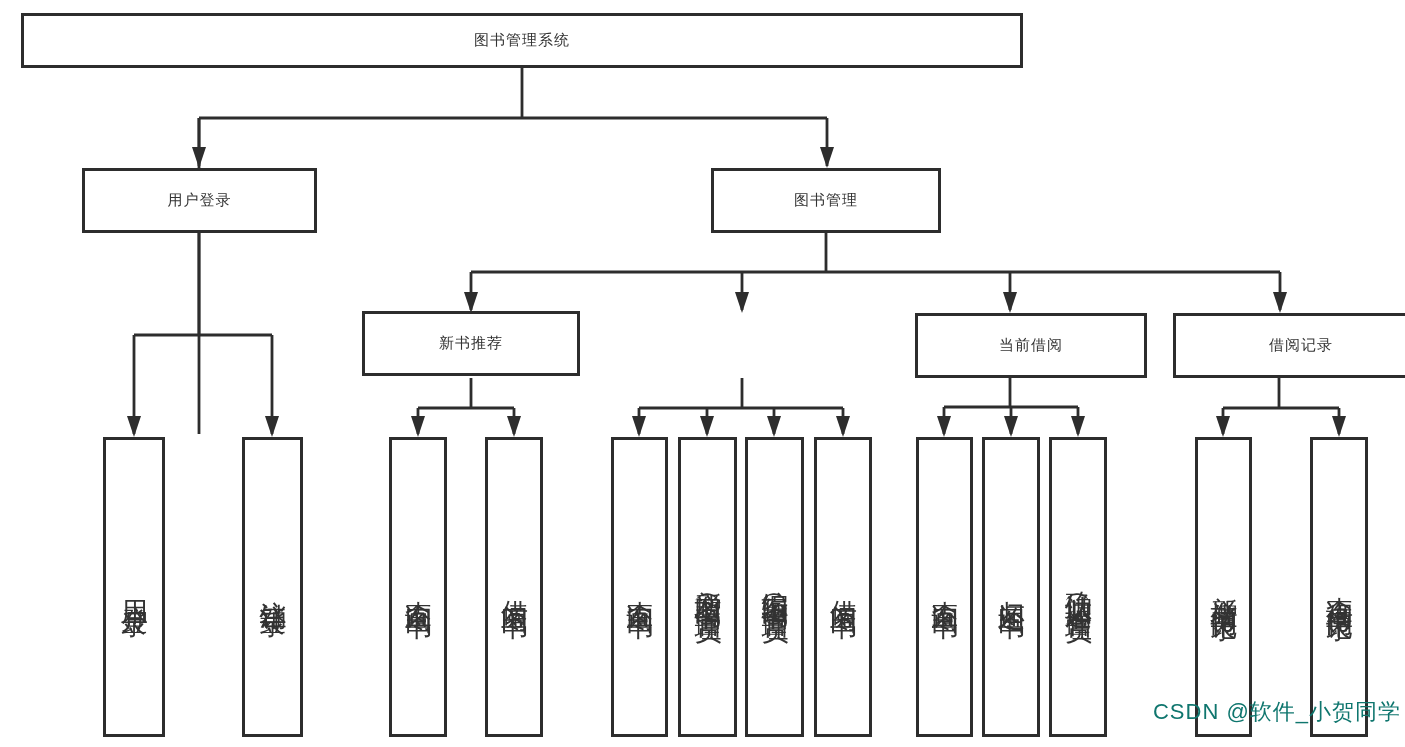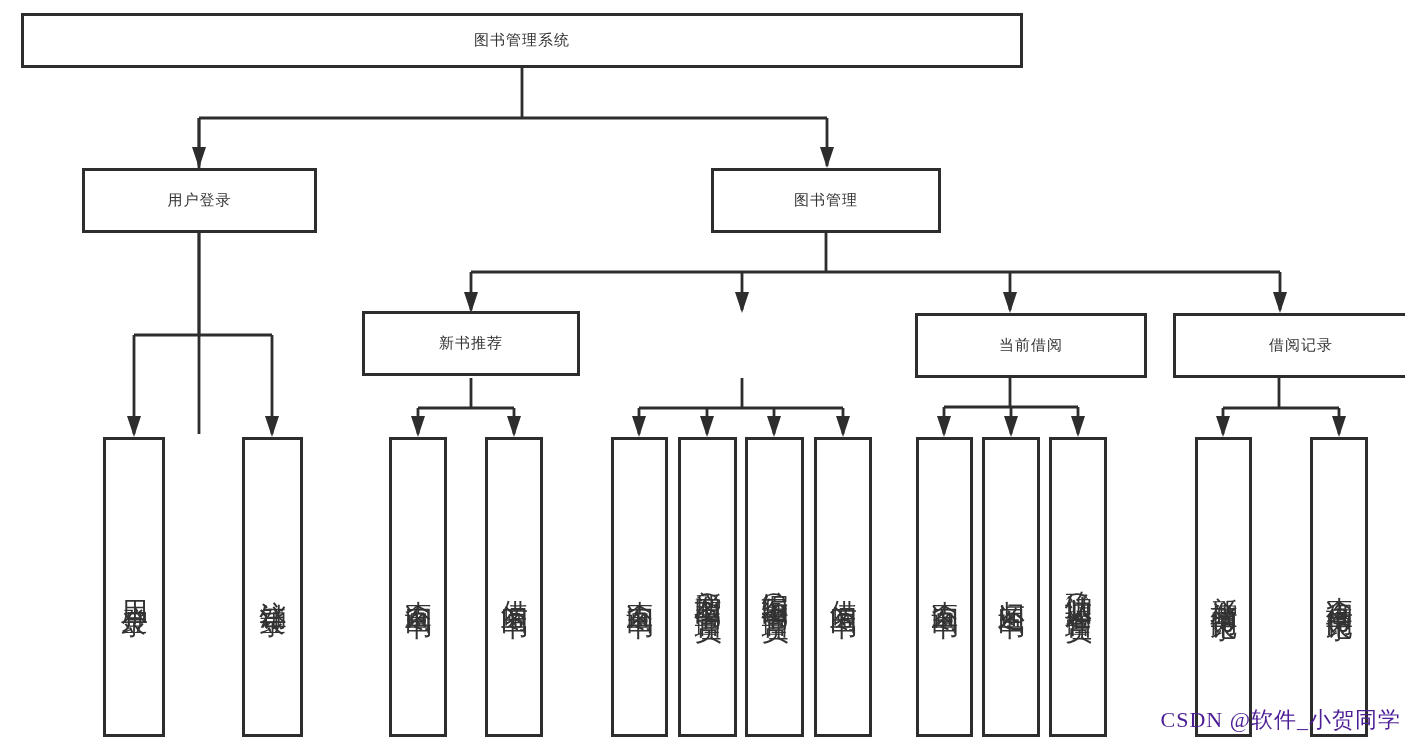--- a/index.html
+++ b/index.html
@@ -47,27 +47,26 @@
     stroke: #2d2d2d;
     stroke-width: 2.8;
   }
   .arrow {
     fill: #2d2d2d;
     stroke: none;
   }
   #watermark {
     position: absolute;
     right: 4px;
-    bottom: 12px;
+    bottom: 20px;
     font-size: 22px;
-    color: #4c1d95;
+    color: #0f766e;
     letter-spacing: 1px;
     white-space: nowrap;
     z-index: 10;
-    font-family: Liberation Serif, serif;
   }
 </style>
 </head>
 <body>
 
 <div id="canvas">
 
   <svg id="wires" viewBox="0 0 1405 747" xmlns="http://www.w3.org/2000/svg">
     <g>
       <path class="wire" d="M522 68 V118 M199 118 H827 M199 118 V434 M827 118 V166"></path>

